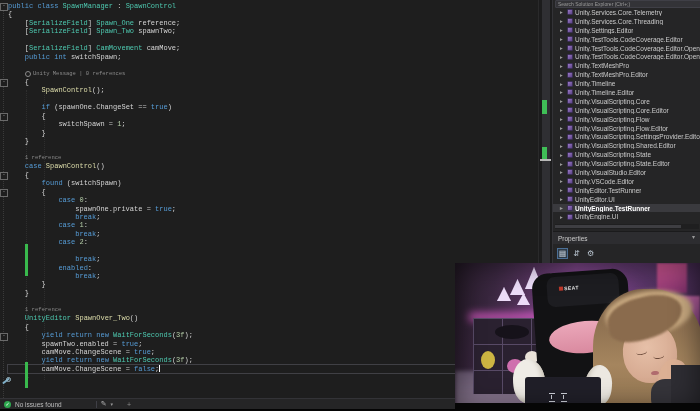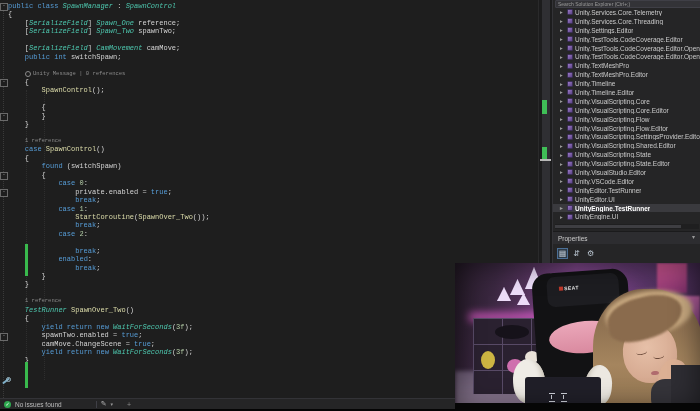--- a/index.html
+++ b/index.html
@@ -8,21 +8,21 @@
          font-family:"Liberation Sans",sans-serif;}
 
   
   #editor{left:0;top:0;width:538px;height:398px;background:#1e1e1e;overflow:hidden;}
   #code{left:8px;top:2px;width:528px;font:7px/8.45px "Liberation Mono",monospace;color:#d4d4d4;}
   .line{height:8.45px;white-space:pre;position:relative;}
   .line.current{outline:1px solid #404045;}
   .caret{display:inline-block;width:1px;height:7px;background:#fff;vertical-align:-1px;}
   .annot{font-size:5.5px;color:#8a8a8a;padding-left:17px;display:flex;align-items:center;gap:2px;}
   .annot-ic{display:inline-block;width:4px;height:4px;border-radius:50%;border:1px solid #8a8a8a;flex:0 0 auto;}
-  .c-k{color:#569cd6;}.c-t{color:#4ec9b0;font-style:italic;}.c-m{color:#dcdcaa;}.c-p{color:#d4d4d4;}
+  .c-k{color:#569cd6;}.c-t{color:#4ec9b0;}.c-m{color:#dcdcaa;}.c-p{color:#d4d4d4;}
   .c-n{color:#b5cea8;}.c-o{color:#c8c8c8;}
   .fold{position:absolute;left:0;width:6px;height:6px;border:1px solid #6a6a6a;background:#1e1e1e;
         color:#bdbdbd;font:4px/5px "Liberation Mono",monospace;text-align:center;z-index:3;}
   #foldguide{left:3px;top:10px;height:388px;border-left:1px dotted #3a3a3a;}
   .iguide{top:90px;height:290px;border-left:1px dotted #2e2e2e;}
   .chgbar{left:25px;width:3px;background:#39b94d;}
   #quickfix{left:1px;top:376px;width:9px;height:9px;}
   #quickfix:before{content:"";position:absolute;left:1px;top:4px;width:8px;height:2px;background:#7fb0c9;transform:rotate(-38deg);}
   #quickfix:after{content:"";position:absolute;left:5px;top:1px;width:3px;height:3px;border:1px solid #9bb7c4;border-radius:50%;}
 
@@ -115,50 +115,52 @@
         <div class="line"><span class="c-p">    [</span><span class="c-t">SerializeField</span><span class="c-p">] </span><span class="c-t">Spawn_One</span><span class="c-p"> reference;</span></div>
         <div class="line"><span class="c-p">    [</span><span class="c-t">SerializeField</span><span class="c-p">] </span><span class="c-t">Spawn_Two</span><span class="c-p"> spawnTwo;</span></div>
         <div class="line">&nbsp;</div>
         <div class="line"><span class="c-p">    [</span><span class="c-t">SerializeField</span><span class="c-p">] </span><span class="c-t">CamMovement</span><span class="c-p"> camMove;</span></div>
         <div class="line"><span class="c-p">    </span><span class="c-k">public int</span><span class="c-p"> switchSpawn;</span></div>
         <div class="line">&nbsp;</div>
         <div class="line annot"><span class="annot-ic"></span><span>Unity Message | 0 references</span></div>
         <div class="line"><span class="c-p">    {</span></div>
         <div class="line"><span class="c-p">        </span><span class="c-m">SpawnControl</span><span class="c-p">();</span></div>
         <div class="line">&nbsp;</div>
+        <div class="line"><span class="c-p">        </span><span class="c-k">if</span><span class="c-p"> (spawnOne.ChangeSet </span><span class="c-o">==</span><span class="c-p"> </span><span class="c-k">true</span><span class="c-p">)</span></div>
         <div class="line"><span class="c-p">        {</span></div>
+        <div class="line"><span class="c-p">            switchSpawn </span><span class="c-o">=</span><span class="c-p"> </span><span class="c-n">1</span><span class="c-p">;</span></div>
         <div class="line"><span class="c-p">        }</span></div>
         <div class="line"><span class="c-p">    }</span></div>
         <div class="line">&nbsp;</div>
         <div class="line annot"><span>1 reference</span></div>
         <div class="line"><span class="c-p">    </span><span class="c-k">case </span><span class="c-m">SpawnControl</span><span class="c-p">()</span></div>
         <div class="line"><span class="c-p">    {</span></div>
         <div class="line"><span class="c-p">        </span><span class="c-k">found</span><span class="c-p"> (switchSpawn)</span></div>
         <div class="line"><span class="c-p">        {</span></div>
         <div class="line"><span class="c-p">            </span><span class="c-k">case </span><span class="c-n">0</span><span class="c-p">:</span></div>
-        <div class="line"><span class="c-p">                private.enabled </span><span class="c-o">=</span><span class="c-p"> </span><span class="c-k">true</span><span class="c-p">;</span></div>
+        <div class="line"><span class="c-p">                spawnOne.private </span><span class="c-o">=</span><span class="c-p"> </span><span class="c-k">true</span><span class="c-p">;</span></div>
         <div class="line"><span class="c-p">                </span><span class="c-k">break</span><span class="c-p">;</span></div>
         <div class="line"><span class="c-p">            </span><span class="c-k">case </span><span class="c-n">1</span><span class="c-p">:</span></div>
-        <div class="line"><span class="c-p">                </span><span class="c-m">StartCoroutine</span><span class="c-p">(</span><span class="c-m">SpawnOver_Two</span><span class="c-p">());</span></div>
         <div class="line"><span class="c-p">                </span><span class="c-k">break</span><span class="c-p">;</span></div>
         <div class="line"><span class="c-p">            </span><span class="c-k">case </span><span class="c-n">2</span><span class="c-p">:</span></div>
         <div class="line">&nbsp;</div>
         <div class="line"><span class="c-p">                </span><span class="c-k">break</span><span class="c-p">;</span></div>
         <div class="line"><span class="c-p">            </span><span class="c-k">enabled</span><span class="c-p">:</span></div>
         <div class="line"><span class="c-p">                </span><span class="c-k">break</span><span class="c-p">;</span></div>
         <div class="line"><span class="c-p">        }</span></div>
         <div class="line"><span class="c-p">    }</span></div>
         <div class="line">&nbsp;</div>
         <div class="line annot"><span>1 reference</span></div>
-        <div class="line"><span class="c-p">    </span><span class="c-t">TestRunner</span><span class="c-p"> </span><span class="c-m">SpawnOver_Two</span><span class="c-p">()</span></div>
+        <div class="line"><span class="c-p">    </span><span class="c-t">UnityEditor</span><span class="c-p"> </span><span class="c-m">SpawnOver_Two</span><span class="c-p">()</span></div>
         <div class="line"><span class="c-p">    {</span></div>
         <div class="line"><span class="c-p">        </span><span class="c-k">yield</span><span class="c-p"> </span><span class="c-k">return</span><span class="c-p"> </span><span class="c-k">new</span><span class="c-p"> </span><span class="c-t">WaitForSeconds</span><span class="c-p">(</span><span class="c-n">3f</span><span class="c-p">);</span></div>
         <div class="line"><span class="c-p">        spawnTwo.enabled </span><span class="c-o">=</span><span class="c-p"> </span><span class="c-k">true</span><span class="c-p">;</span></div>
         <div class="line"><span class="c-p">        camMove.ChangeScene </span><span class="c-o">=</span><span class="c-p"> </span><span class="c-k">true</span><span class="c-p">;</span></div>
         <div class="line"><span class="c-p">        </span><span class="c-k">yield</span><span class="c-p"> </span><span class="c-k">return</span><span class="c-p"> </span><span class="c-k">new</span><span class="c-p"> </span><span class="c-t">WaitForSeconds</span><span class="c-p">(</span><span class="c-n">3f</span><span class="c-p">);</span></div>
+        <div class="line current"><span class="c-p">        camMove.ChangeScene </span><span class="c-o">=</span><span class="c-p"> </span><span class="c-k">false</span><span class="c-p">;</span><span class="caret"></span></div>
         <div class="line"><span class="c-p">    }</span></div>
       </div>
     <div class="abs chgbar" style="top:244px;height:32px;"></div>
     <div class="abs chgbar" style="top:362px;height:26px;"></div>
     <div id="quickfix" class="abs"></div>
   <div class="fold" style="top: 3px;">−</div>
       <div class="fold" style="top: 79.05px;">−</div>
       <div class="fold" style="top: 112.85px;">−</div>
       <div class="fold" style="top: 172px;">−</div>
       <div class="fold" style="top: 188.9px;">−</div>

